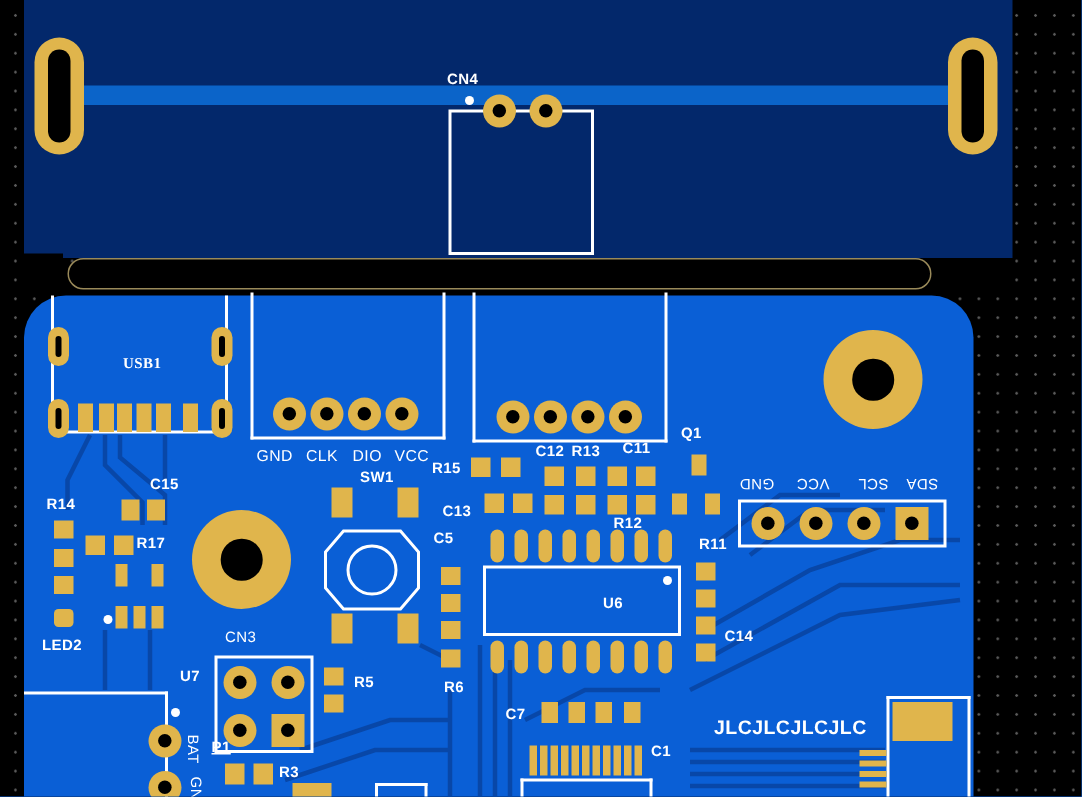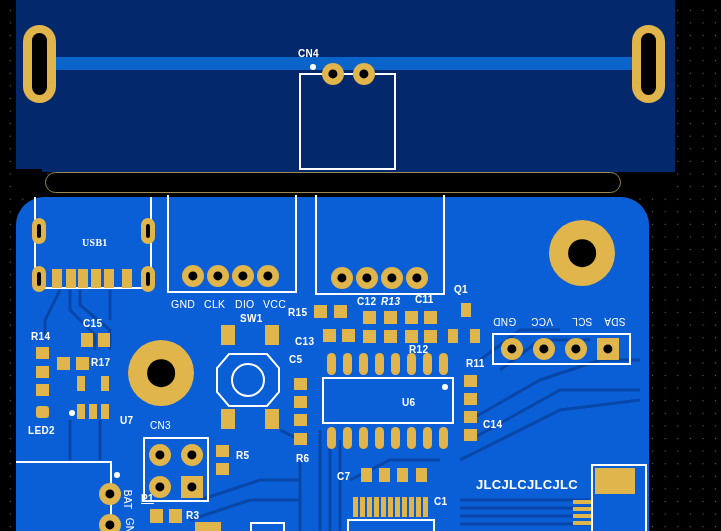--- a/index.html
+++ b/index.html
@@ -112,21 +112,21 @@
 <div class="th" style="left:381px;top:267px;width:22px;height:22px;"></div>
 <div class="th" style="left:406px;top:267px;width:22px;height:22px;"></div>
 
 <div class="th" style="left:549px;top:220px;width:66px;height:66px;"></div>
 <div class="th" style="left:128px;top:340px;width:66px;height:66px;"></div>
 
 <div class="silk" style="left:288px;top:307px;">R15</div>
 <div class="pad" style="left:314px;top:305px;width:13px;height:13px;"></div>
 <div class="pad" style="left:334px;top:305px;width:13px;height:13px;"></div>
 <div class="silk" style="left:357px;top:296px;">C12</div>
-<div class="silk" style="left:381px;top:296px;font-style:italic;">R13</div>
+<div class="silk" style="left:381px;top:296px;">R13</div>
 <div class="silk" style="left:415px;top:294px;">C11</div>
 <div class="silk" style="left:454px;top:284px;">Q1</div>
 <div class="pad" style="left:363px;top:311px;width:13px;height:13px;"></div>
 <div class="pad" style="left:384px;top:311px;width:13px;height:13px;"></div>
 <div class="pad" style="left:405px;top:311px;width:13px;height:13px;"></div>
 <div class="pad" style="left:424px;top:311px;width:13px;height:13px;"></div>
 <div class="pad" style="left:461px;top:303px;width:10px;height:14px;"></div>
 <div class="pad" style="left:448px;top:329px;width:10px;height:14px;"></div>
 <div class="pad" style="left:470px;top:329px;width:10px;height:14px;"></div>
 
@@ -223,39 +223,39 @@
 
 <div class="box" style="left:591px;top:464px;width:56px;height:70px;border-bottom:none;"></div>
 <div class="pad" style="left:595px;top:468px;width:40px;height:26px;"></div>
 <div>
   <div class="pad" style="left:573px;top:500px;width:18px;height:4px;"></div>
   <div class="pad" style="left:573px;top:507px;width:18px;height:4px;"></div>
   <div class="pad" style="left:573px;top:514px;width:18px;height:4px;"></div>
   <div class="pad" style="left:573px;top:521px;width:18px;height:4px;"></div>
 </div>
 
-<div class="silk" style="left:83px;top:318px;">C15</div>
+<div class="silk" style="left:100px;top:318px;">C15</div>
 <div class="pad" style="left:81px;top:333px;width:12px;height:14px;"></div>
 <div class="pad" style="left:98px;top:333px;width:12px;height:14px;"></div>
 <div class="silk" style="left:31px;top:331px;">R14</div>
 <div class="pad" style="left:36px;top:347px;width:13px;height:12px;"></div>
 <div class="pad" style="left:36px;top:366px;width:13px;height:12px;"></div>
 <div class="pad" style="left:36px;top:384px;width:13px;height:12px;"></div>
 <div class="pad" style="left:36px;top:406px;width:13px;height:12px;border-radius:3px;"></div>
 <div class="silk" style="left:28px;top:425px;">LED2</div>
 <div class="pad" style="left:57px;top:357px;width:13px;height:13px;"></div>
 <div class="pad" style="left:76px;top:357px;width:13px;height:13px;"></div>
 <div class="silk" style="left:91px;top:357px;">R17</div>
 <div class="pad" style="left:77px;top:376px;width:8px;height:15px;"></div>
 <div class="pad" style="left:101px;top:376px;width:8px;height:15px;"></div>
 <div class="pad" style="left:77px;top:404px;width:8px;height:15px;"></div>
 <div class="pad" style="left:89px;top:404px;width:8px;height:15px;"></div>
 <div class="pad" style="left:101px;top:404px;width:8px;height:15px;"></div>
 <div class="abs" style="left:69px;top:410px;width:6px;height:6px;border-radius:50%;background:#fff;"></div>
-<div class="silk" style="left:81px;top:415px;padding-left:39px;">U7</div>
+<div class="silk" style="left:81px;top:446px;padding-left:39px;">U7</div>
 
 <div class="silk" style="left:150px;top:420px;font-weight:normal;">CN3</div>
 <div class="box" style="left:143px;top:437px;width:66px;height:65px;"></div>
 <div class="th" style="left:149px;top:444px;width:22px;height:22px;"></div>
 <div class="th" style="left:181px;top:444px;width:22px;height:22px;"></div>
 <div class="th" style="left:149px;top:476px;width:22px;height:22px;"></div>
 <div class="sq" style="left:181px;top:476px;width:22px;height:22px;"></div>
 <div class="pad" style="left:216px;top:445px;width:13px;height:12px;"></div>
 <div class="pad" style="left:216px;top:463px;width:13px;height:12px;"></div>
 <div class="silk" style="left:236px;top:450px;">R5</div>

